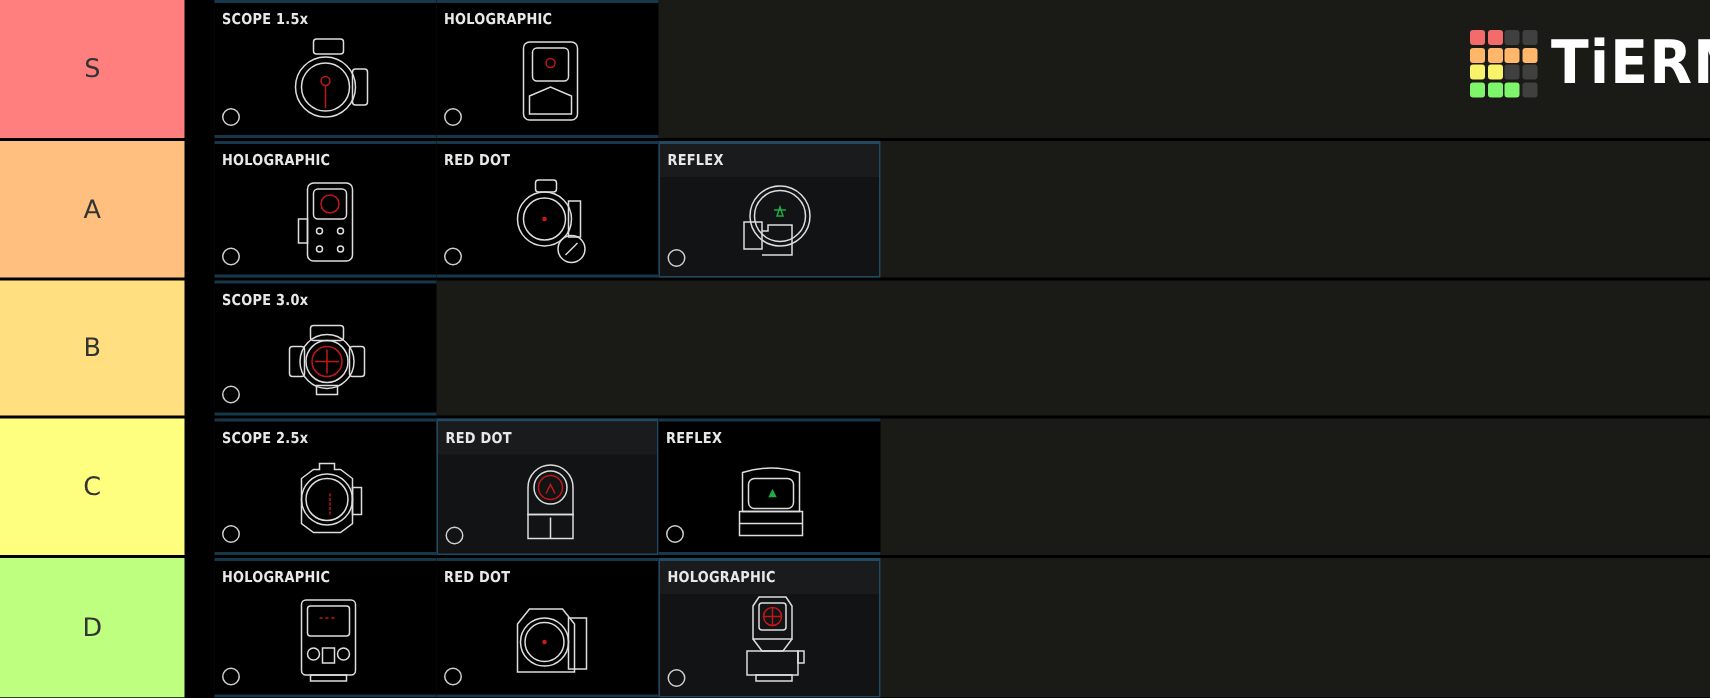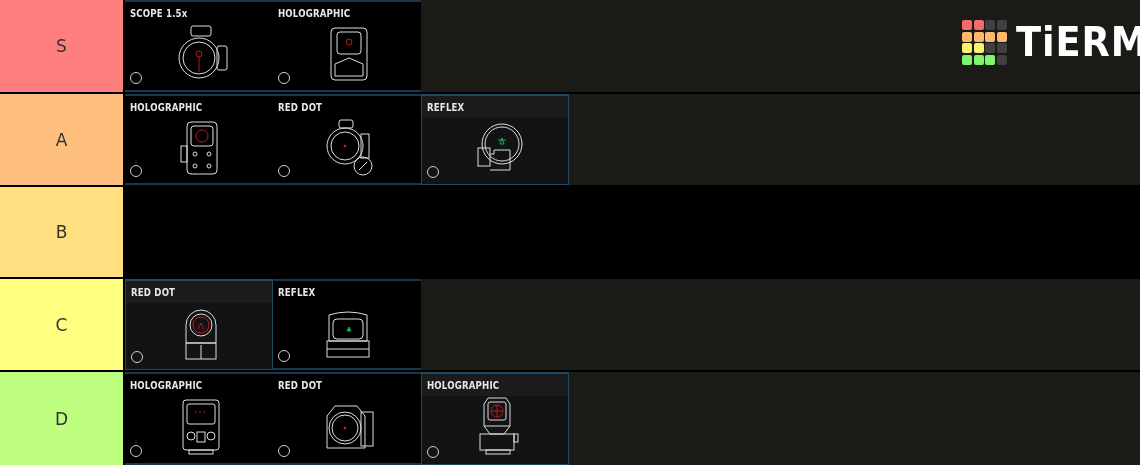--- a/index.html
+++ b/index.html
@@ -8,21 +8,21 @@
 
     .tier-list { position: absolute; left: 0; top: 0; width: 1140px; height: 465px; background: #000; }
     .tier-row { position: absolute; left: 0; width: 1140px; display: flex; }
     .tier-label {
       width: 123px; height: 100%;
       display: flex; align-items: center; justify-content: center;
       font-size: 17px; color: #333; font-family: "DejaVu Sans", sans-serif;
     }
     .tier-items {
       position: relative; flex: 1; height: 100%;
-      background: #1a1a17; margin-left: 2px;
+      background: #1a1a17; margin-left: 20px;
       display: flex; align-items: stretch;
     }
     .card {
       width: 148px; height: 100%;
       background: #000;
       border-top: 2px solid #17374a;
       border-bottom: 2px solid #17374a;
       position: relative;
       overflow: hidden;
     }
@@ -159,27 +159,57 @@
         </svg>
         <div class="card-radio"></div>
       </div>
     </div>
   </div>
 
   <div class="tier-row" style="top:187px;height:90px;">
     <div class="tier-label" style="background:#ffdf7f;">
         <span>B</span>
       </div>
+    <div class="tier-items">
+      <div class="card">
+        <div class="card-title-bar"></div>
+        <span class="card-title">SCOPE 3.0x</span>
+        <svg class="card-icon" viewBox="0 0 62 62" fill="none" stroke="#ddd" stroke-width="1">
+          <rect x="20" y="6" width="22" height="10" rx="2"></rect>
+            <rect x="6" y="20" width="10" height="20" rx="2"></rect>
+            <rect x="46" y="20" width="10" height="20" rx="2"></rect>
+          <circle cx="31" cy="30" r="18"></circle>
+            <circle cx="31" cy="30" r="14"></circle>
+            <rect x="24" y="46" width="14" height="6"></rect>
+          <circle cx="31" cy="30" r="10" stroke="#c01818"></circle>
+            <line x1="23" y1="30" x2="39" y2="30" stroke="#c01818"></line>
+            <line x1="31" y1="22" x2="31" y2="38" stroke="#c01818"></line>
+        </svg>
+        <div class="card-radio"></div>
+      </div>
+    </div>
   </div>
 
   <div class="tier-row" style="top:279px;height:91px;">
     <div class="tier-label" style="background:#ffff7f;">
         <span>C</span>
       </div>
     <div class="tier-items">
+      <div class="card">
+        <div class="card-title-bar"></div>
+        <span class="card-title">SCOPE 2.5x</span>
+        <svg class="card-icon" viewBox="0 0 62 62" fill="none" stroke="#ddd" stroke-width="1">
+          <path d="M14 16 L22 10 L26 10 L26 6 L36 6 L36 10 L40 10 L48 16 L48 46 L40 52 L22 52 L14 46 Z"></path>
+          <circle cx="31" cy="30" r="17"></circle>
+            <circle cx="31" cy="30" r="14"></circle>
+            <rect x="48" y="22" width="6" height="18"></rect>
+          <line x1="33" y1="26" x2="33" y2="40" stroke="#c01818" stroke-dasharray="2 1"></line>
+        </svg>
+        <div class="card-radio"></div>
+      </div>
       <div class="card hl">
         <div class="card-title-bar"></div>
         <span class="card-title">RED DOT</span>
         <svg class="card-icon" viewBox="0 0 62 62" fill="none" stroke="#ddd" stroke-width="1">
           <path d="M16 40 L16 22 A15 15 0 0 1 46 22 L46 40 Z"></path>
             <circle cx="31" cy="22" r="11"></circle>
             <circle cx="31" cy="22" r="8" stroke="#c01818"></circle>
           <path d="M28 26 L31 20 L34 26" stroke="#c01818"></path>
             <rect x="16" y="40" width="30" height="16"></rect>
             <line x1="31" y1="42" x2="31" y2="56"></line>

